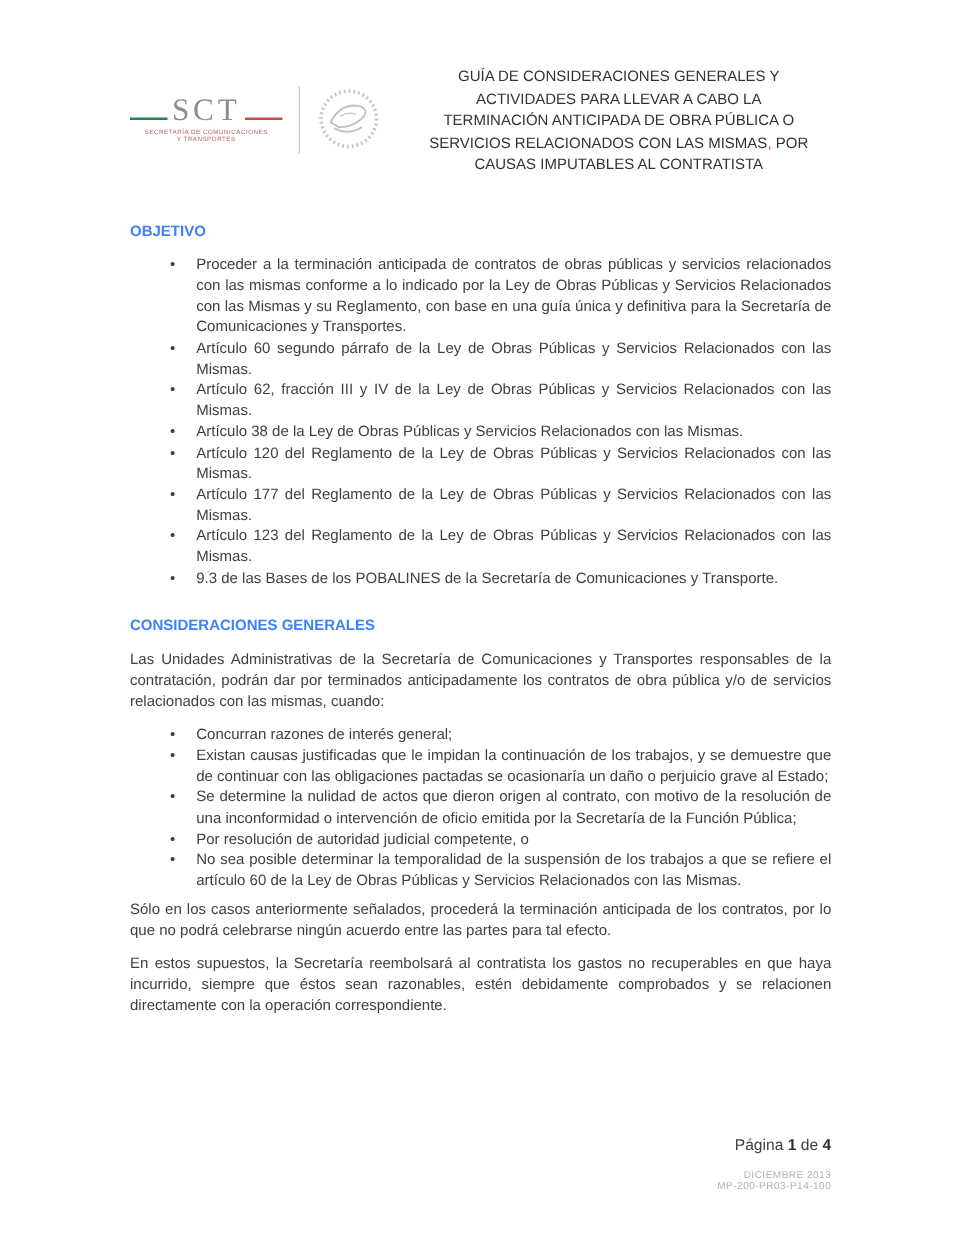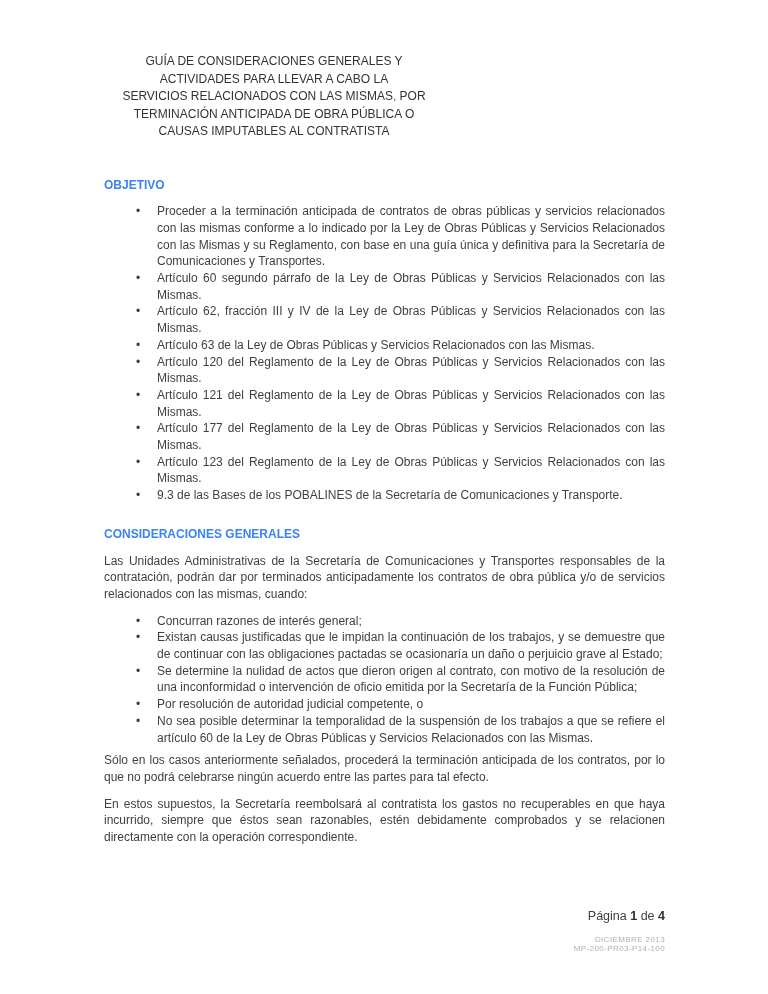--- a/index.html
+++ b/index.html
@@ -62,40 +62,57 @@
     position:absolute;right:103px;top:932px;
     font-size:8px;letter-spacing:.4px;color:#b2afaf;text-align:right;
   }
 </style>
 </head>
 <body>
 
 <div class="page">
 
   <div class="header">
+    <div class="logo-group">
+      <div class="sct-logo">
+        <div class="sct-row">
+          <span class="rule green"></span>
+          <span class="sct-word">SCT</span>
+          <span class="rule red"></span>
+        </div>
+        <div class="sct-cap">SECRETARÍA DE COMUNICACIONES</div>
+        <div class="sct-cap2">Y TRANSPORTES</div>
+      </div>
+      <div class="logo-divider"></div>
+      <svg class="seal" viewBox="0 0 54 54">
+        <circle cx="27" cy="26" r="23" fill="none" stroke="#c6c6c6" stroke-width="3" stroke-dasharray="1.6,2.4"></circle>
+        <path d="M12 29 Q18 16 31 15 Q40 15 41 20 Q41 24 35 28 Q28 33 19 33 Z" fill="none" stroke="#c2c2c2" stroke-width="1.6"></path>
+        <path d="M15 34 Q26 40 38 33" fill="none" stroke="#c2c2c2" stroke-width="1.6"></path>
+        <path d="M20 24 Q26 20 33 22" fill="none" stroke="#cccccc" stroke-width="1.2"></path>
+      </svg>
+    </div>
     <div class="title-block">
       <div>GUÍA DE CONSIDERACIONES GENERALES Y</div>
       <div>ACTIVIDADES PARA LLEVAR A CABO LA</div>
+      <div>TERMINACIÓN ANTICIPADA DE OBRA PÚBLICA  O</div>
       <div><span>SERVICIOS RELACIONADOS CON LAS MISMAS</span><span class="red-comma">,</span> <span>POR</span></div>
-      <div>TERMINACIÓN ANTICIPADA DE OBRA PÚBLICA  O</div>
       <div>CAUSAS IMPUTABLES AL CONTRATISTA</div>
     </div>
   </div>
 
   <h2 class="h-objetivo">OBJETIVO</h2>
   <ul>
     <li>Proceder a la terminación anticipada de contratos de obras públicas y servicios relacionados con las mismas conforme a lo indicado por la Ley de Obras Públicas y Servicios Relacionados con las Mismas y su Reglamento, con base en una guía única y definitiva para la Secretaría de Comunicaciones y Transportes.</li>
   </ul>
 
   <ul>
     <li>Artículo 60 segundo párrafo de la Ley de Obras Públicas y Servicios Relacionados con las Mismas.</li>
     <li>Artículo 62, fracción III y IV de la Ley de Obras Públicas y Servicios Relacionados con las Mismas.</li>
-    <li>Artículo 63 de la Ley de Obras Públicas y Servicios Relacionados con las Mismas.</li>
+    <li>Artículo 38 de la Ley de Obras Públicas y Servicios Relacionados con las Mismas.</li>
     <li>Artículo 120 del Reglamento de la Ley de Obras Públicas y Servicios Relacionados con las Mismas.</li>
-    <li>Artículo 121 del Reglamento de la Ley de Obras Públicas y Servicios Relacionados con las Mismas.</li>
     <li>Artículo 177 del Reglamento de la Ley de Obras Públicas y Servicios Relacionados con las Mismas.</li>
     <li>Artículo 123 del Reglamento de la Ley de Obras Públicas y Servicios Relacionados con las Mismas.</li>
     <li>9.3 de las Bases de los POBALINES de la Secretaría de Comunicaciones y Transporte.</li>
   </ul>
 
   <h2 class="h-consideraciones">CONSIDERACIONES GENERALES</h2>
   <p class="para">Las Unidades Administrativas de la Secretaría de Comunicaciones y Transportes  responsables de la contratación, podrán dar por terminados anticipadamente los contratos de obra pública y/o de servicios relacionados con las mismas, cuando:</p>
   <ul class="list-gap">
     <li>Concurran razones de interés general;</li>
     <li>Existan causas justificadas que le impidan la continuación de los trabajos, y se demuestre que de continuar con las obligaciones pactadas se ocasionaría un daño o perjuicio grave al Estado;</li>

